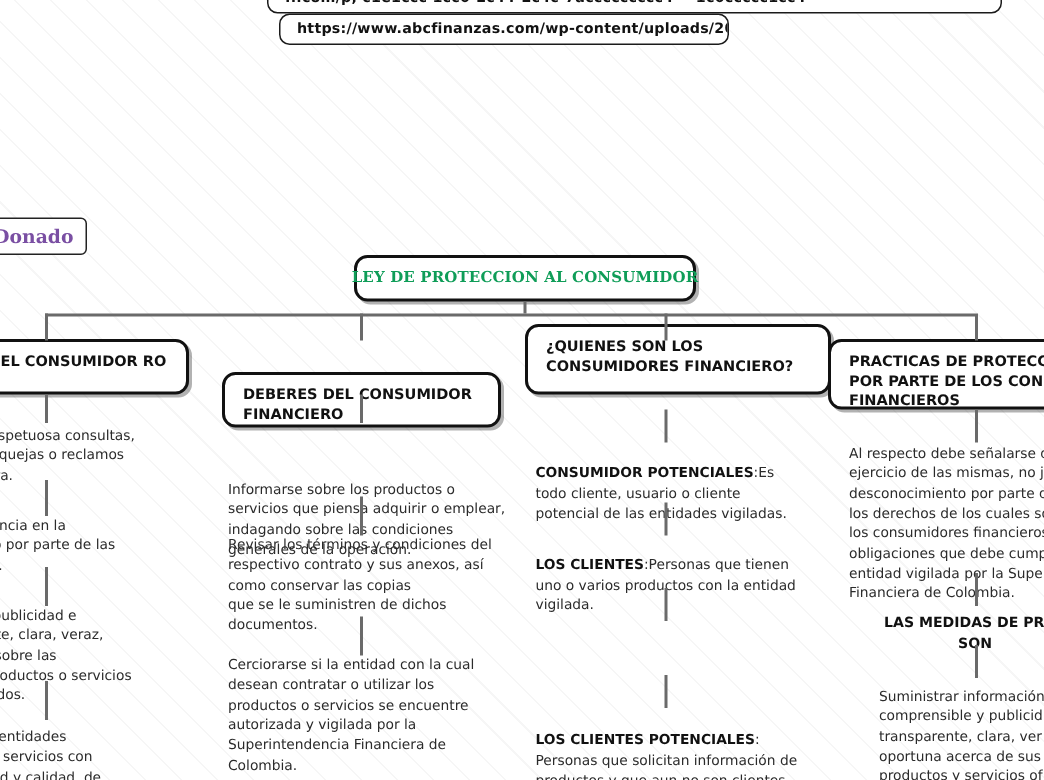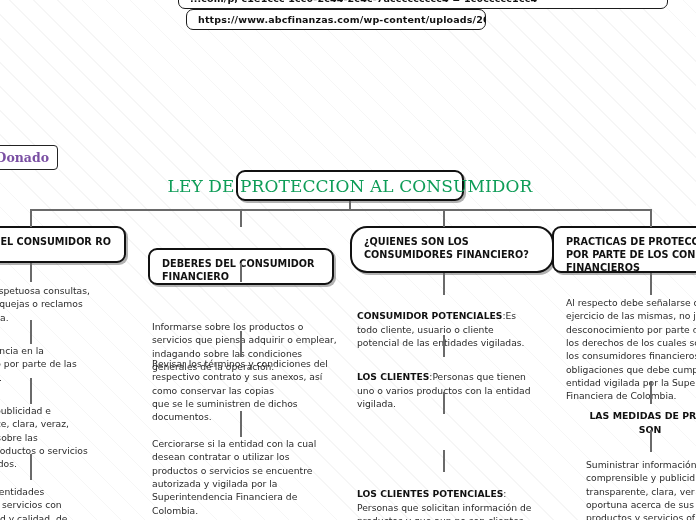--- a/index.html
+++ b/index.html
@@ -89,22 +89,22 @@
   #root-node {
     left: 236px; top: 170px; width: 228px; height: 31px;
     box-sizing: border-box;
     background: #ffffff;
     border: 2px solid #111;
     border-radius: 9px;
     display: flex;
     align-items: center;
     justify-content: center;
     font-family: "DejaVu Serif", serif;
-    font-weight: normal;
-    font-size: 17px;
+    font-weight: bold;
+    font-size: 10px;
     color: #0f9d58;
     letter-spacing: 0.1px;
     white-space: nowrap;
     box-shadow: 2px 2px 0 rgba(0,0,0,0.30);
   }
 
   
   .branch-box {
     box-sizing: border-box;
     background: #ffffff;
@@ -114,21 +114,21 @@
     font-family: "DejaVu Sans", sans-serif;
     font-weight: bold;
     font-size: 9.7px;
     line-height: 1.32;
     color: #111;
     box-shadow: 2px 2px 0 rgba(0,0,0,0.30);
     overflow: hidden;
   }
   #branch-box-0 { left: -32px; top: 226px; width: 158px; height: 37px; }
   #branch-box-1 { left: 148px; top: 226px; width: 186px; height: 37px; margin-top: 22px; }
-  #branch-box-2 { left: 350px; top: 226px; width: 204px; height: 47px; border-radius: 17px; }
+  #branch-box-2 { left: 350px; top: 216px; width: 204px; height: 47px; }
   #branch-box-3 { left: 552px; top: 226px; width: 186px; height: 47px; }
 
   
   .leaf {
     box-sizing: border-box;
     font-family: "DejaVu Sans", sans-serif;
     font-size: 9.2px;
     line-height: 1.45;
     color: #2b2b2b;
     white-space: pre-line;

